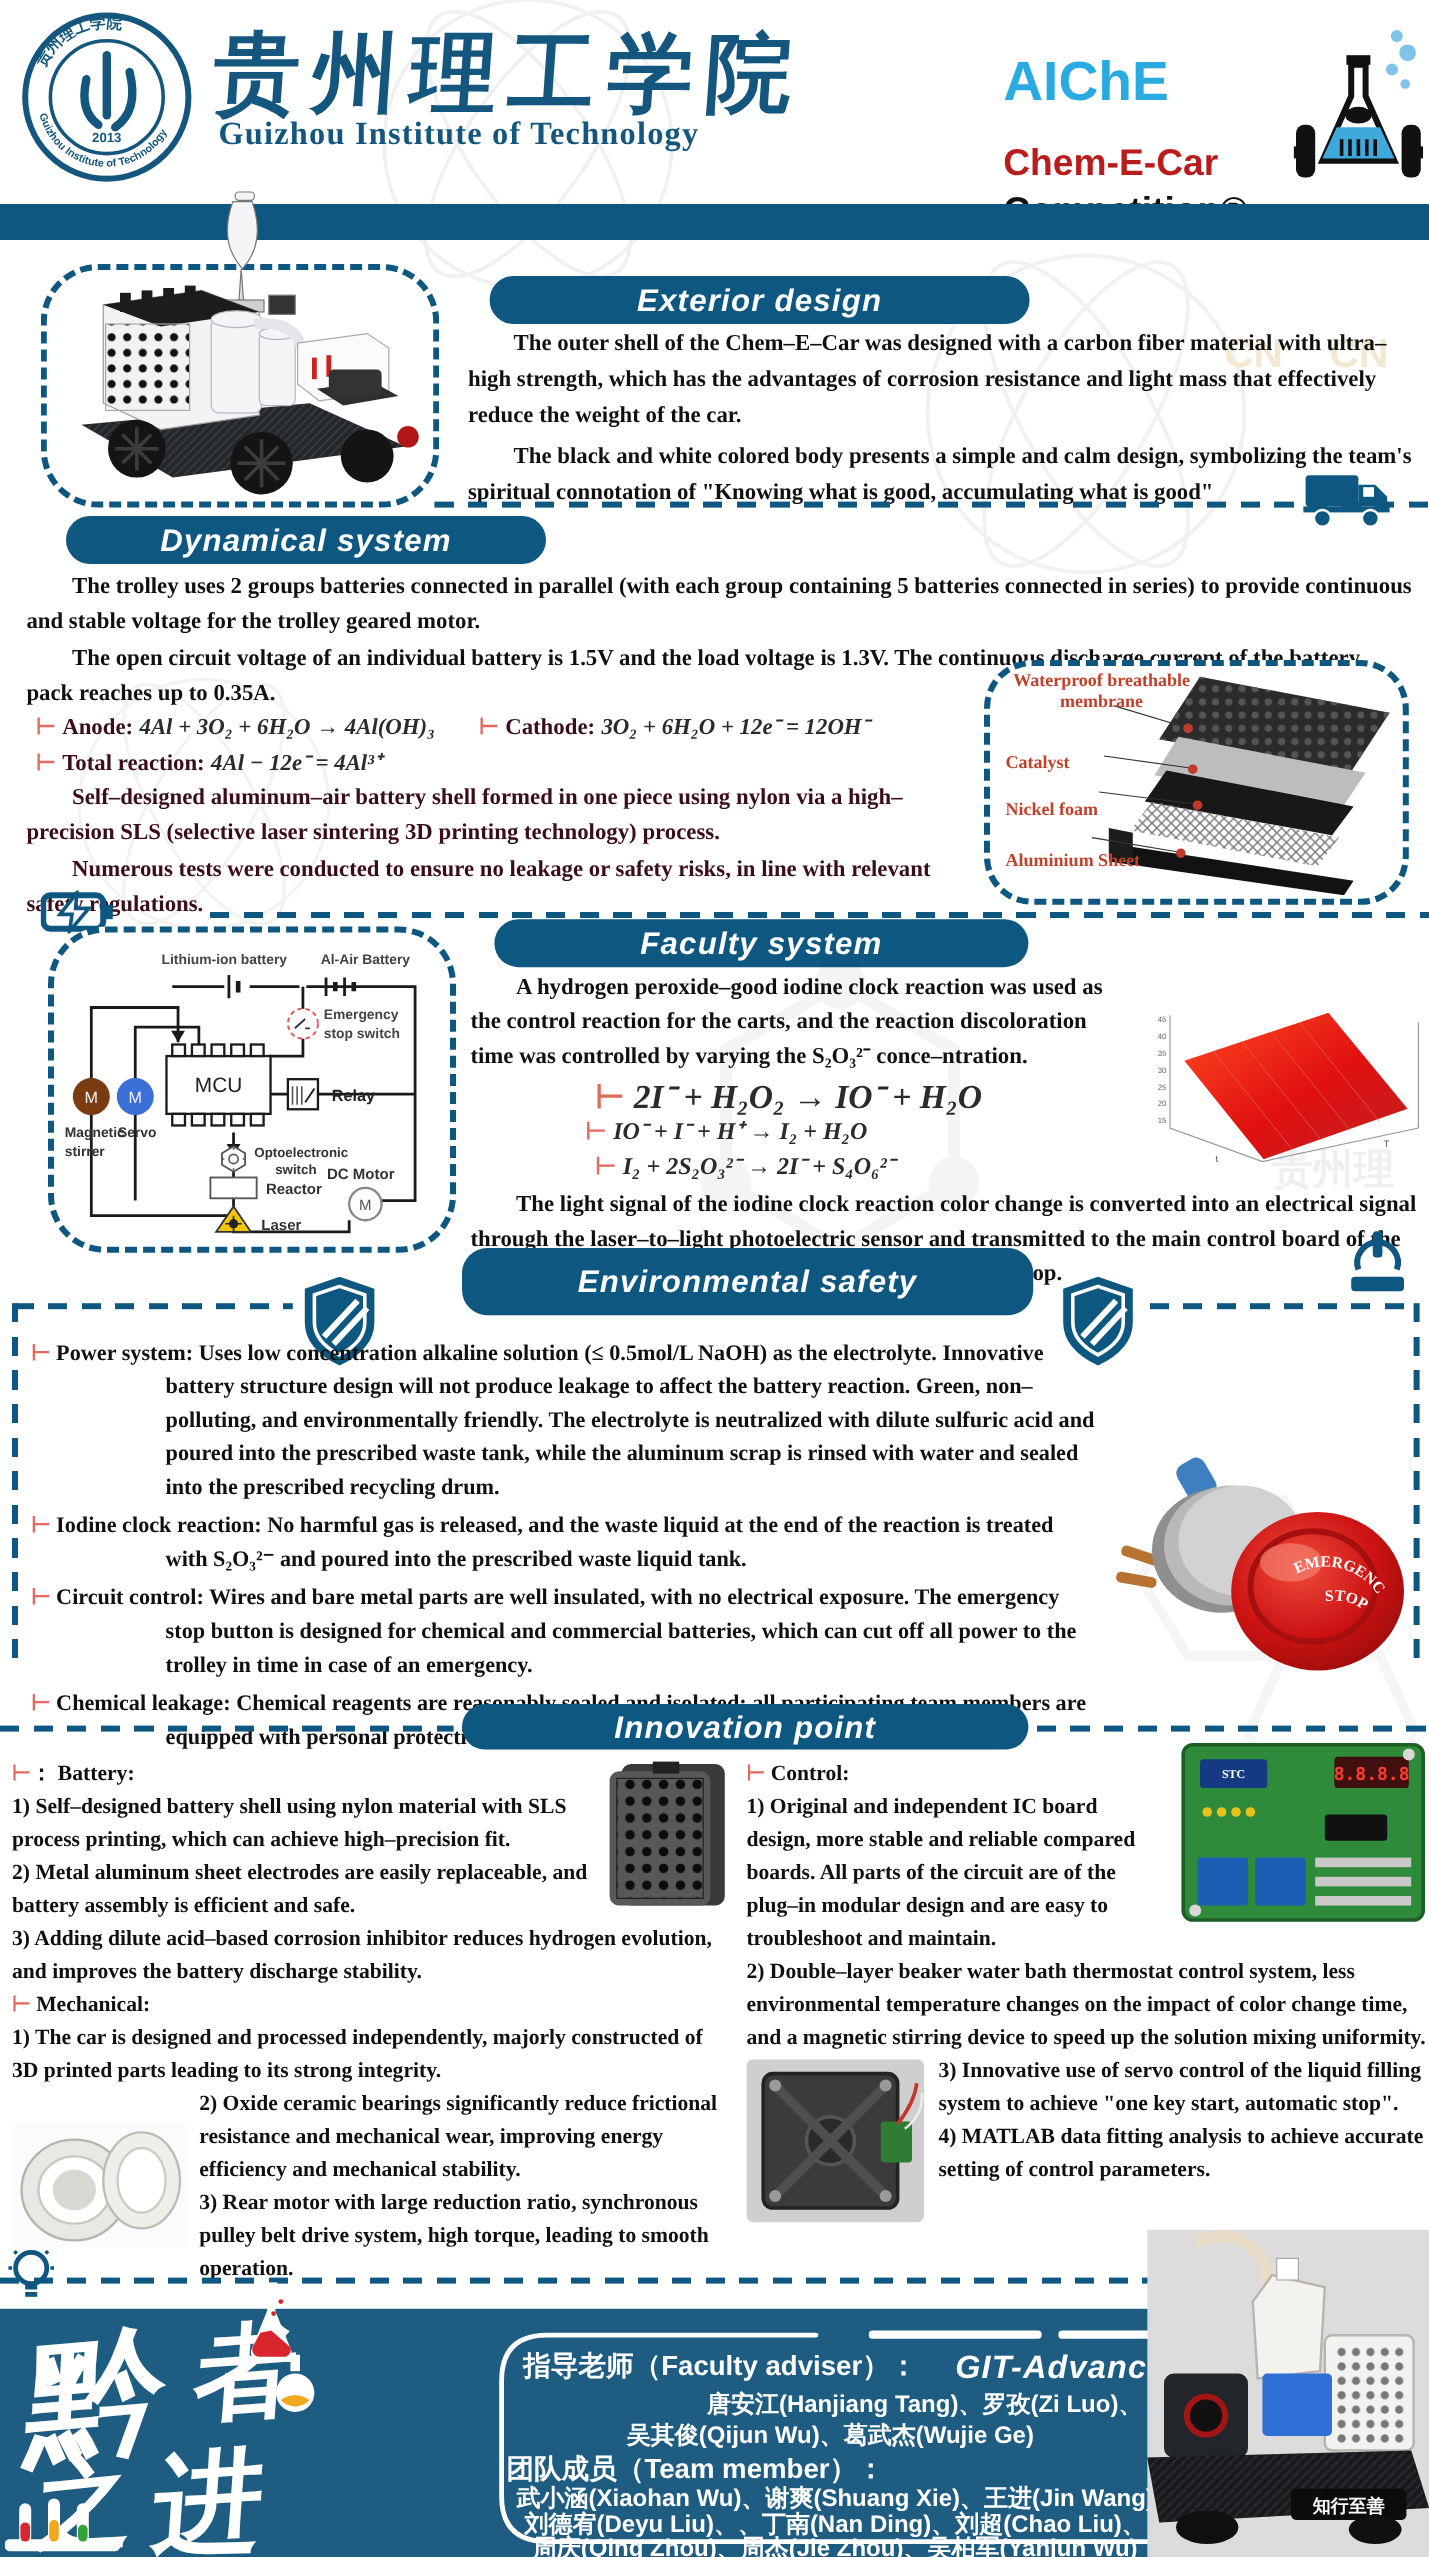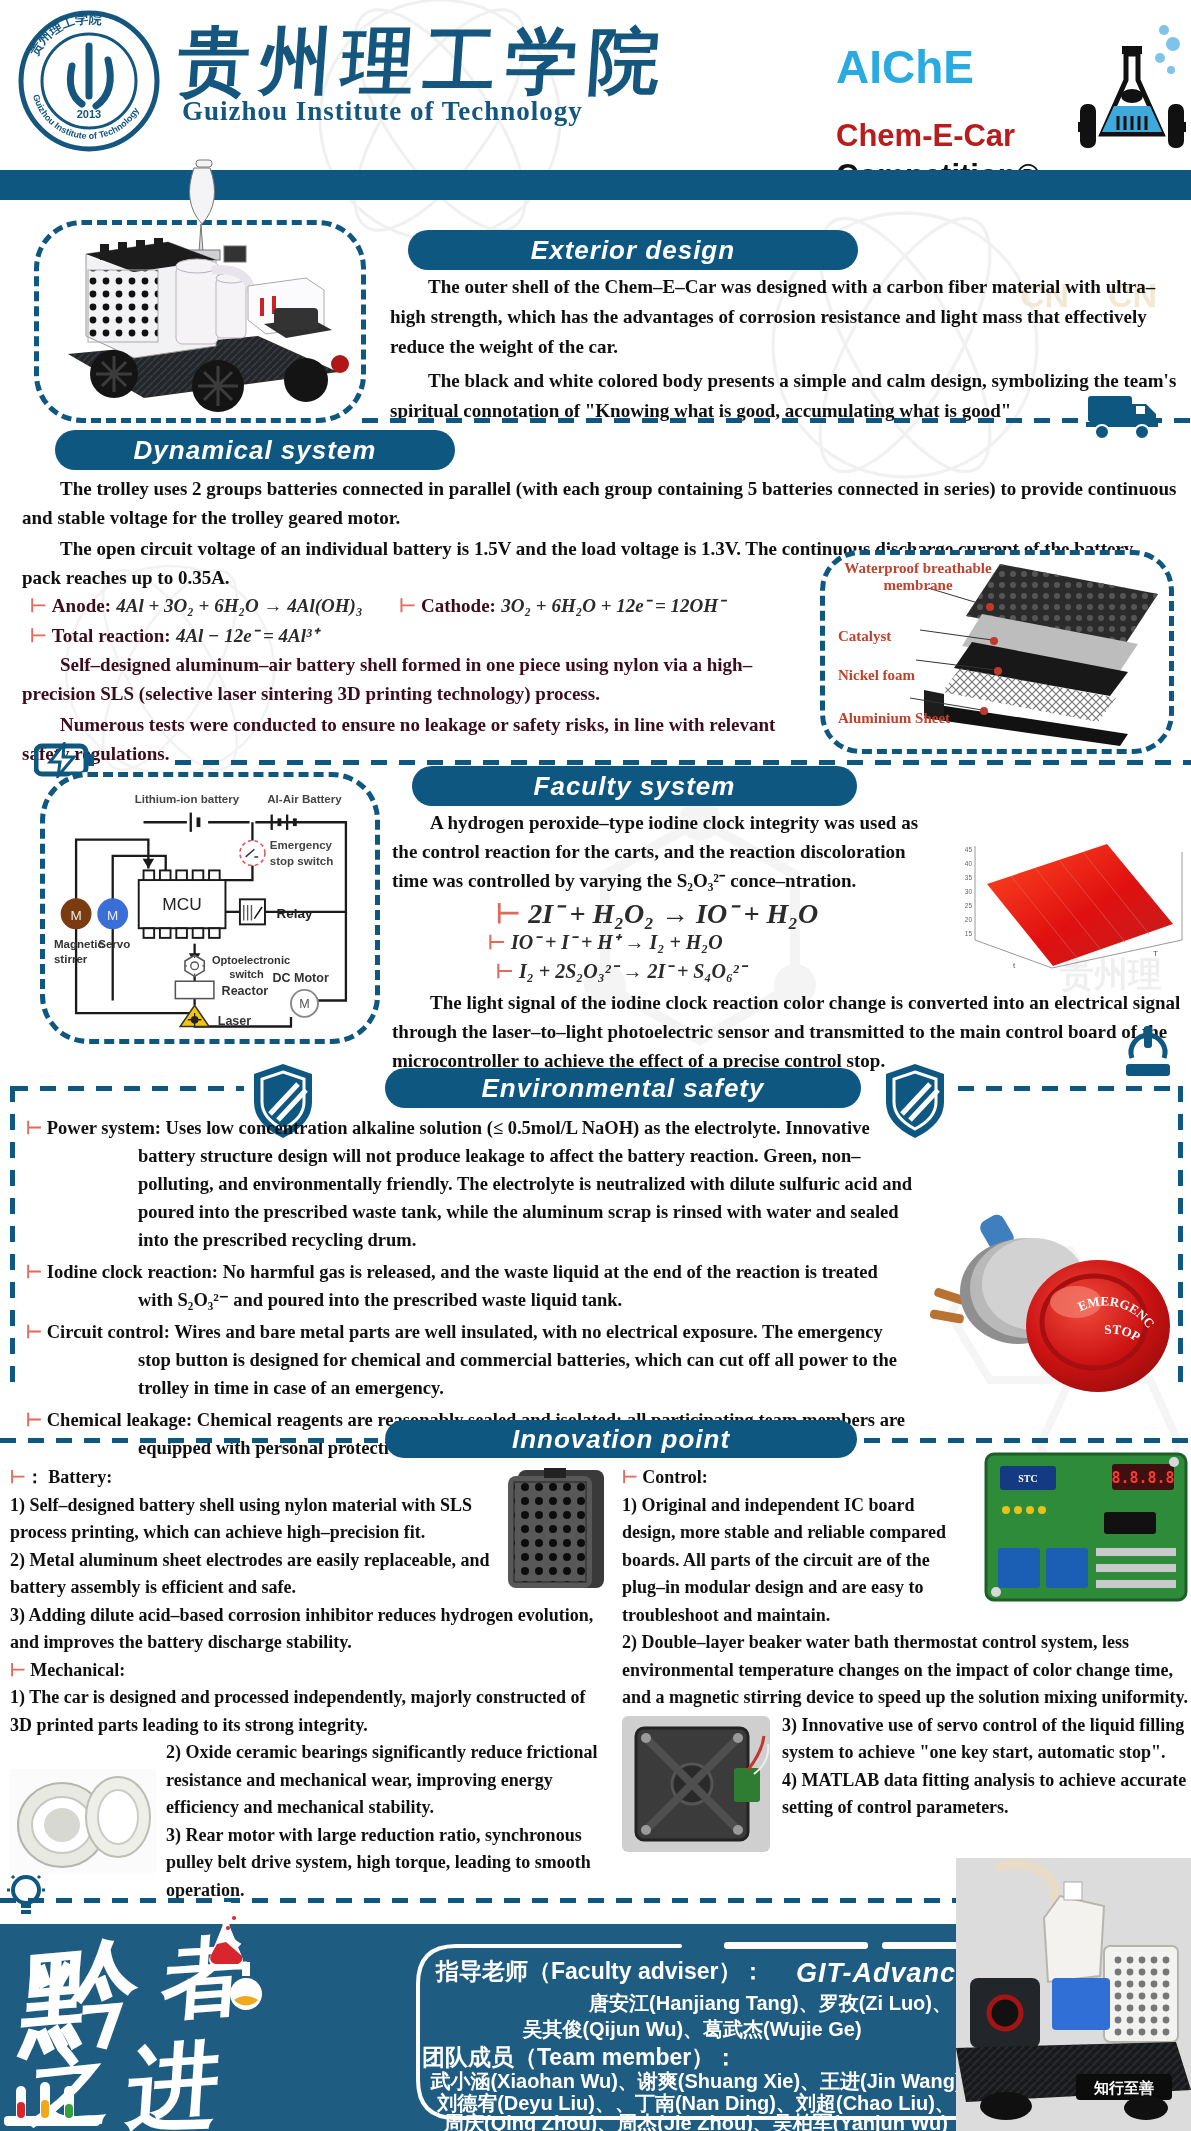--- a/index.html
+++ b/index.html
@@ -380,21 +380,21 @@
           <text x="15" y="48">35</text>
           <text x="15" y="62">30</text>
           <text x="15" y="76">25</text>
           <text x="15" y="90">20</text>
           <text x="15" y="104">15</text>
         </g>
         <text x="56" y="136" font-size="8" fill="#555">t</text>
         <text x="196" y="124" font-size="8" fill="#555">T</text>
       </svg>
     </div>
-    <div class="bodytext indent" style="font-size:19px;line-height:29px">A hydrogen peroxide–type iodine clock integrity was used as the control reaction for the carts, and the reaction discoloration time was controlled by varying the S₂O₃²⁻ conce–ntration.</div>
+    <div class="bodytext indent" style="font-size:19px;line-height:29px">A hydrogen peroxide–good iodine clock reaction was used as the control reaction for the carts, and the reaction discoloration time was controlled by varying the S₂O₃²⁻ conce–ntration.</div>
     <div style="margin:4px 0 0 104px;font-size:28px;line-height:29px">
       <span class="tick">⊢</span>
       <span class="eq">2I⁻ + H₂O₂ → IO⁻ + H₂O</span>
     </div>
     <div style="margin-left:96px;font-size:20px;line-height:29px">
       <span class="tick">⊢</span>
       <span class="eq">IO⁻ + I⁻ + H⁺ → I₂ + H₂O</span>
     </div>
     <div style="margin-left:104px;font-size:20px;line-height:29px">
       <span class="tick">⊢</span>
@@ -417,21 +417,21 @@
   <svg class="abs" style="left:250px;top:1062px" width="66" height="78" viewBox="0 0 66 78">
     <path d="M33,2 L62,12 V40 Q62,62 33,76 Q4,62 4,40 V12 Z" fill="#0e5780"></path>
     <path d="M33,10 L54,17 V40 Q54,56 33,67 Q12,56 12,40 V17 Z" fill="none" stroke="#fff" stroke-width="3"></path>
     <path d="M20,52 L48,22 M28,58 L56,28" stroke="#fff" stroke-width="5"></path>
   </svg>
   <svg class="abs" style="left:882px;top:1062px" width="66" height="78" viewBox="0 0 66 78">
     <path d="M33,2 L62,12 V40 Q62,62 33,76 Q4,62 4,40 V12 Z" fill="#0e5780"></path>
     <path d="M33,10 L54,17 V40 Q54,56 33,67 Q12,56 12,40 V17 Z" fill="none" stroke="#fff" stroke-width="3"></path>
     <path d="M20,52 L48,22 M28,58 L56,28" stroke="#fff" stroke-width="5"></path>
   </svg>
-  <div class="abs banner" style="left:385px;top:1068px;width:476px;height:40px">
+  <div class="abs banner" style="left:385px;top:1040px;width:476px;height:56px">
     <span>Environmental safety</span>
   </div>
 
   <div class="abs bodytext" style="left:26px;top:1114px;width:1150px;font-size:18.5px;line-height:28px">
     <div style="float:right;width:250px;height:212px;margin:82px 0 4px 14px">
       <svg width="250" height="212" viewBox="0 0 250 212">
         <defs>
           <radialGradient id="redcap" cx=".4" cy=".35" r=".8">
             <stop offset="0" stop-color="#ef4b3c"></stop>
               <stop offset=".55" stop-color="#cc1212"></stop>

